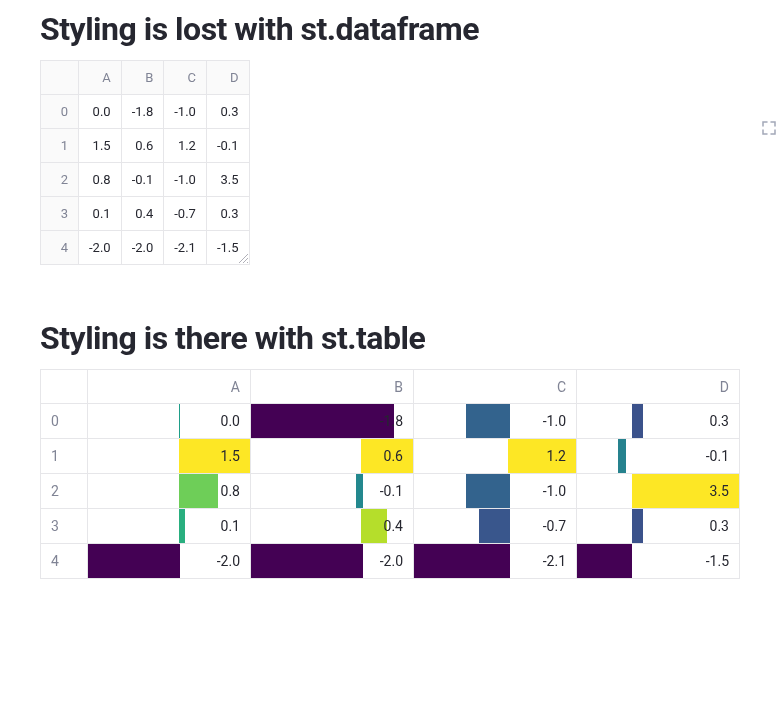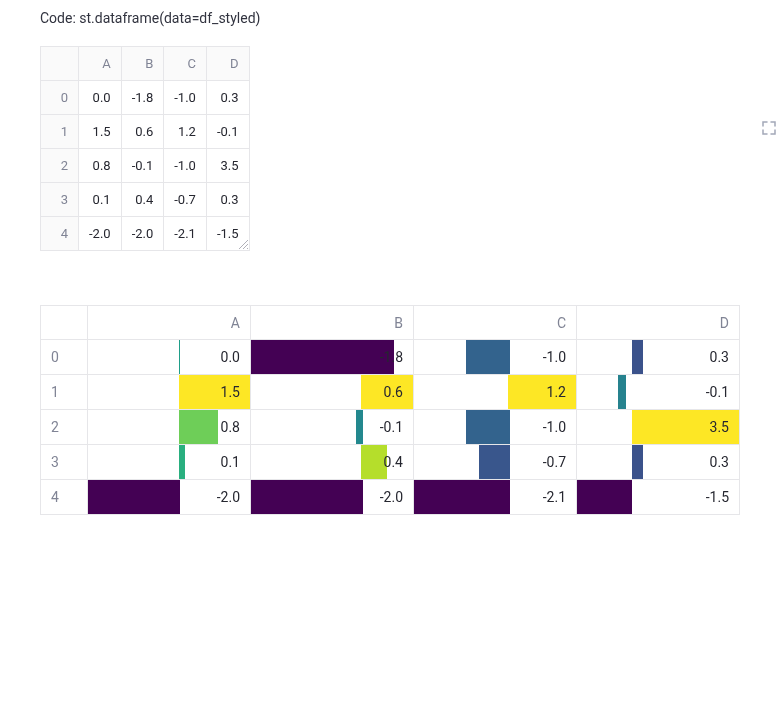--- a/index.html
+++ b/index.html
@@ -116,21 +116,21 @@
       right: 10px;
       top: 50%;
       transform: translateY(-50%);
       z-index: 2;
     }
   </style>
 </head>
 <body>
 
 <div class="section">
-  <p class="code-line">Code: st.dataframe(data=df_styled)</p>
+  <h1>Styling is lost with st.dataframe</h1>
 
   <div class="df-wrapper">
     <table class="df-table">
       <thead>
         <tr>
           <th class="idx-head"></th>
           <th>A</th>
           <th>B</th>
           <th>C</th>
           <th>D</th>
@@ -183,20 +183,21 @@
     </span>
   </div>
   <span class="fullscreen-icon" style="position:absolute; top:120px; right:6px;">
     <svg width="14" height="14" viewBox="0 0 14 14" fill="none">
       <path d="M1 5 L1 1 L5 1 M9 1 L13 1 L13 5 M13 9 L13 13 L9 13 M5 13 L1 13 L1 9" stroke="#a3a8b8" stroke-width="1.5" stroke-linecap="round"></path>
     </svg>
   </span>
 </div>
 
 <div class="section">
+  <h1>Styling is there with st.table</h1>
 
   <table class="styled-table">
     <thead>
       <tr>
         <th class="idx-head"></th>
         <th>A</th>
         <th>B</th>
         <th>C</th>
         <th>D</th>
       </tr>

